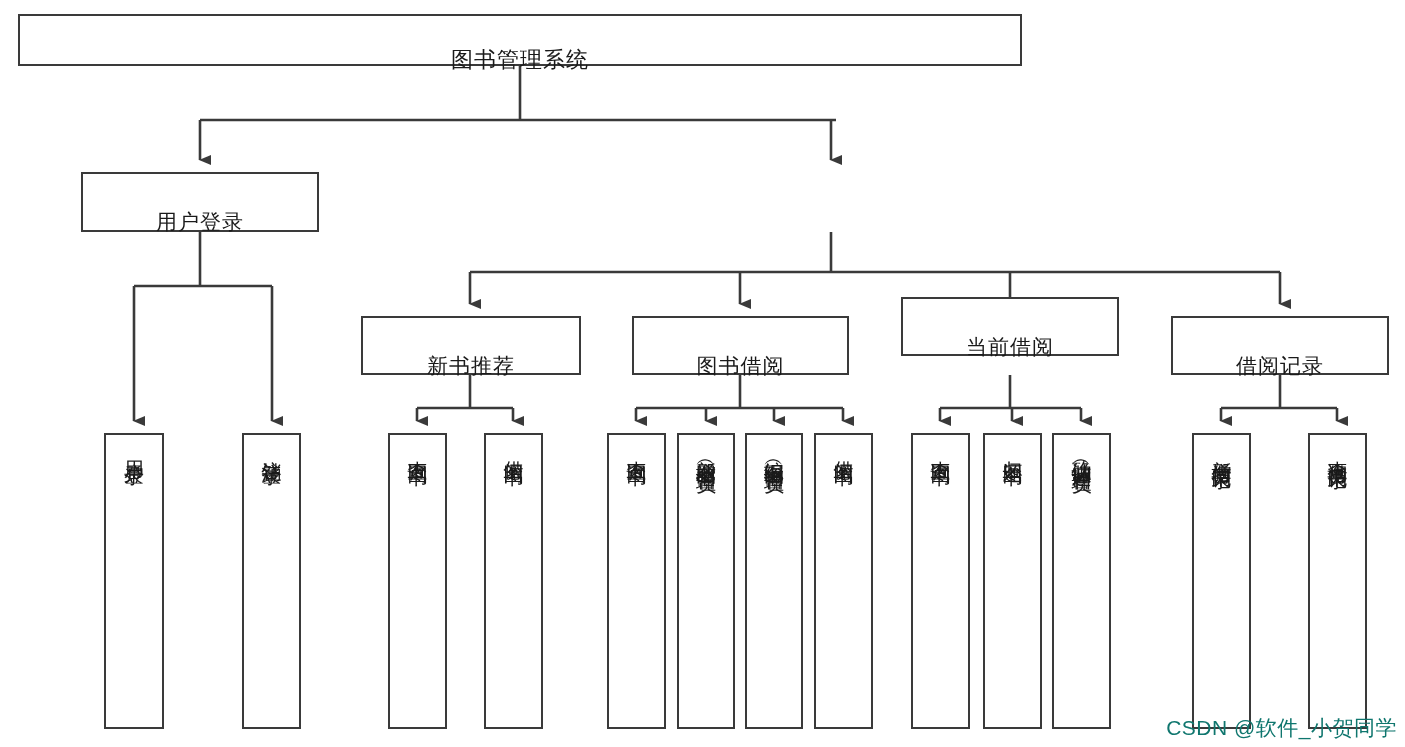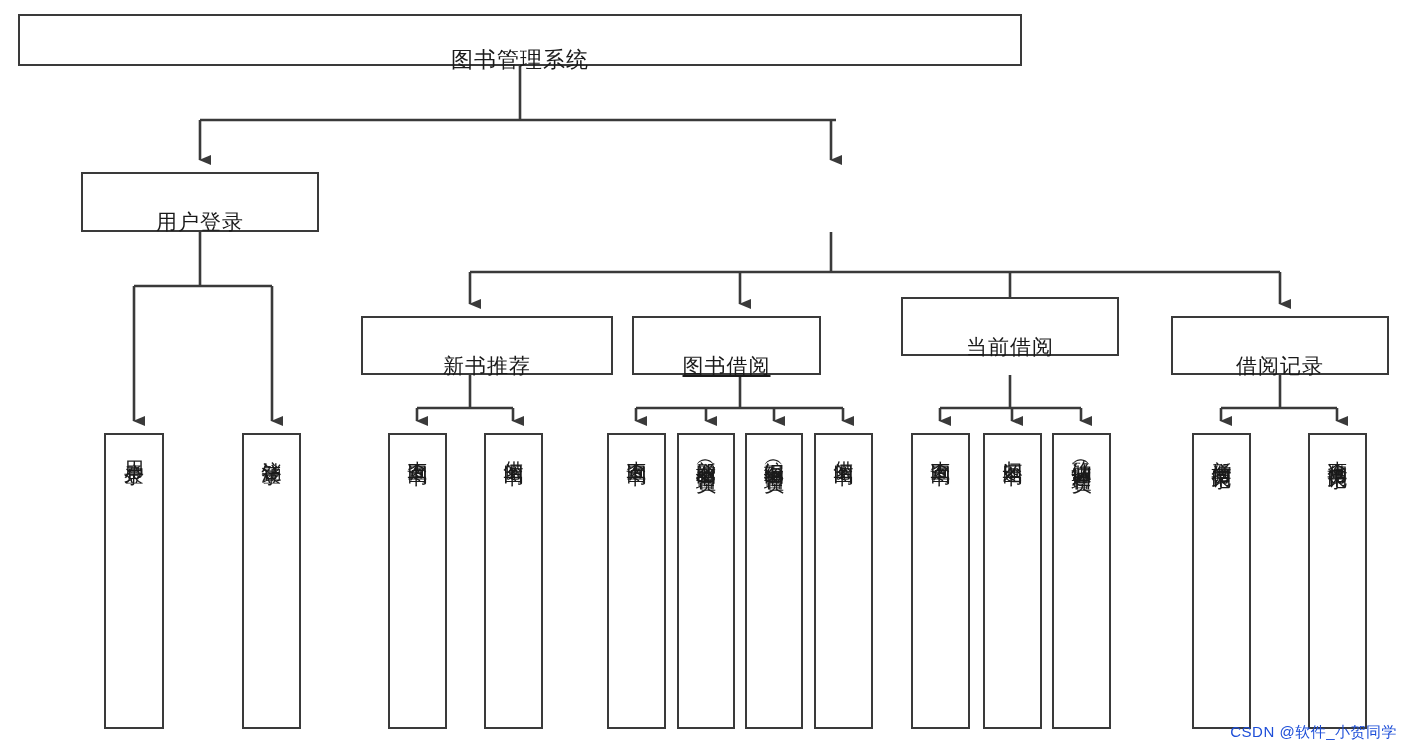--- a/index.html
+++ b/index.html
@@ -57,22 +57,22 @@
     color: #1a1a1a;
   }
   .htext {
     white-space: nowrap;
     margin-top: 40px;
   }
   #watermark {
     position: absolute;
     right: 8px;
     bottom: 5px;
-    font-size: 15px;
-    color: #1d4ed8;
+    font-size: 21px;
+    color: #0f766e;
     letter-spacing: 0.5px;
     white-space: nowrap;
   }
 </style>
 </head>
 <body>
 
 <div id="canvas">
 
   <svg id="edges" viewBox="0 0 1405 747" width="1405" height="747" xmlns="http://www.w3.org/2000/svg">
@@ -126,24 +126,24 @@
   </svg>
 
   <div class="node horiz root" style="left:18px; top:14px; width:1004px; height:52px;">
     <span class="htext">图书管理系统</span>
   </div>
 
   <div class="node horiz" style="left:81px; top:172px; width:238px; height:60px;">
     <span class="htext">用户登录</span>
   </div>
 
-  <div class="node horiz" style="left:361px; top:316px; width:252px; height:59px;">
+  <div class="node horiz" style="left:361px; top:316px; width:220px; height:59px;">
     <span class="htext">新书推荐</span>
   </div>
-  <div class="node horiz" style="left:632px; top:316px; width:189px; height:59px;text-decoration:underline;">
+  <div class="node horiz" style="left:632px; top:316px; width:217px; height:59px;">
     <span class="htext">图书借阅</span>
   </div>
   <div class="node horiz" style="left:901px; top:297px; width:218px; height:59px;">
     <span class="htext">当前借阅</span>
   </div>
   <div class="node horiz" style="left:1171px; top:316px; width:218px; height:59px;">
     <span class="htext">借阅记录</span>
   </div>
 
   <div class="node leaf" style="left:104px; top:433px; width:60px; height:296px;">

